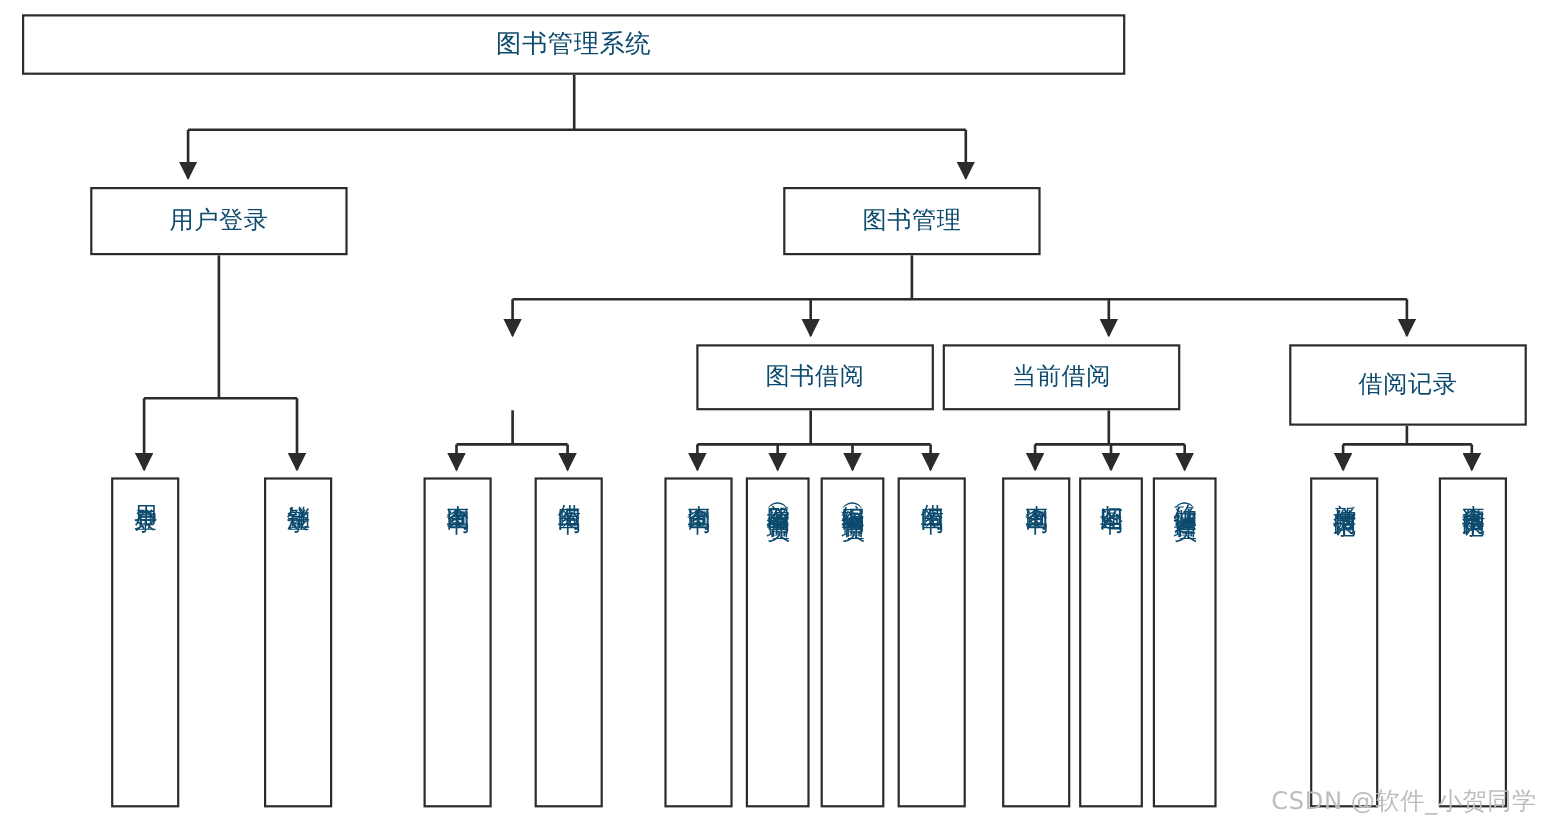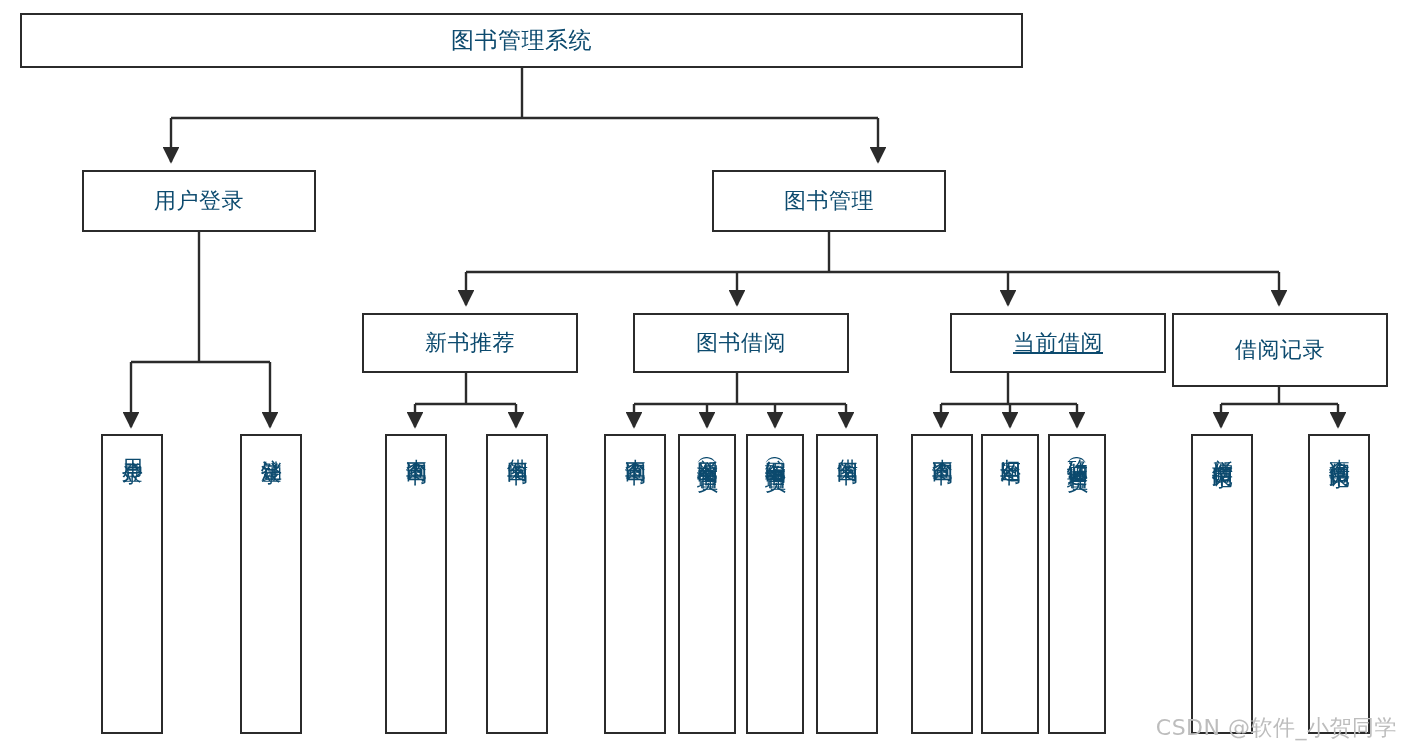--- a/index.html
+++ b/index.html
@@ -127,27 +127,24 @@
     <span class="label">图书管理系统</span>
   </div>
 
   <div class="node horizontal" style="left:82px; top:170px; width:234px; height:62px;">
     <span class="label">用户登录</span>
   </div>
   <div class="node horizontal" style="left:712px; top:170px; width:234px; height:62px;">
     <span class="label">图书管理</span>
   </div>
 
-  <div class="node horizontal" style="left:362px; top:313px; width:216px; height:60px;">
-    <span class="label">新书推荐</span>
-  </div>
   <div class="node horizontal" style="left:633px; top:313px; width:216px; height:60px;">
     <span class="label">图书借阅</span>
   </div>
-  <div class="node horizontal" style="left:950px; top:313px; width:216px; height:60px;text-decoration:underline;">
+  <div class="node horizontal" style="left:857px; top:313px; width:216px; height:60px;">
     <span class="label">当前借阅</span>
   </div>
   <div class="node horizontal" style="left:1172px; top:313px; width:216px; height:74px;">
     <span class="label">借阅记录</span>
   </div>
 
   <div class="node vertical" style="left:101px; top:434px; width:62px; height:300px;">
     <span class="label">用户登录</span>
   </div>
   <div class="node vertical" style="left:240px; top:434px; width:62px; height:300px;">

